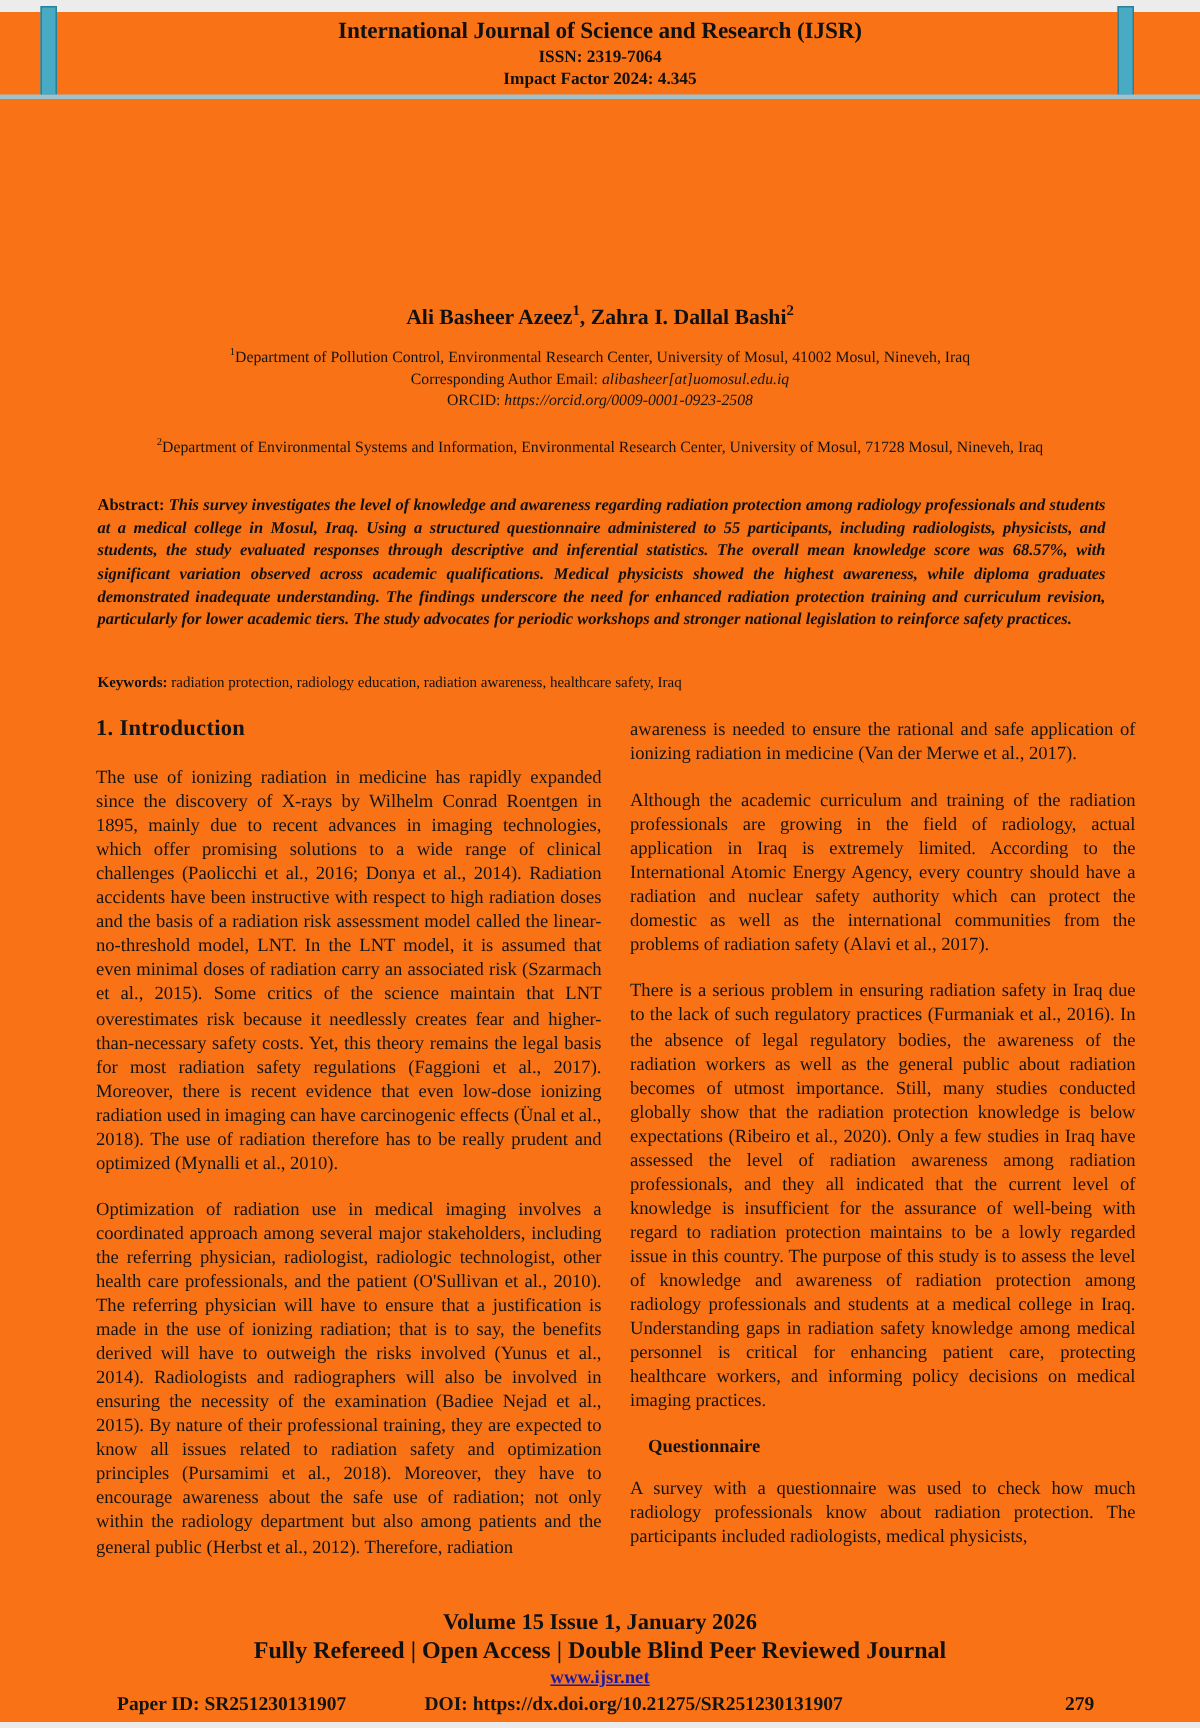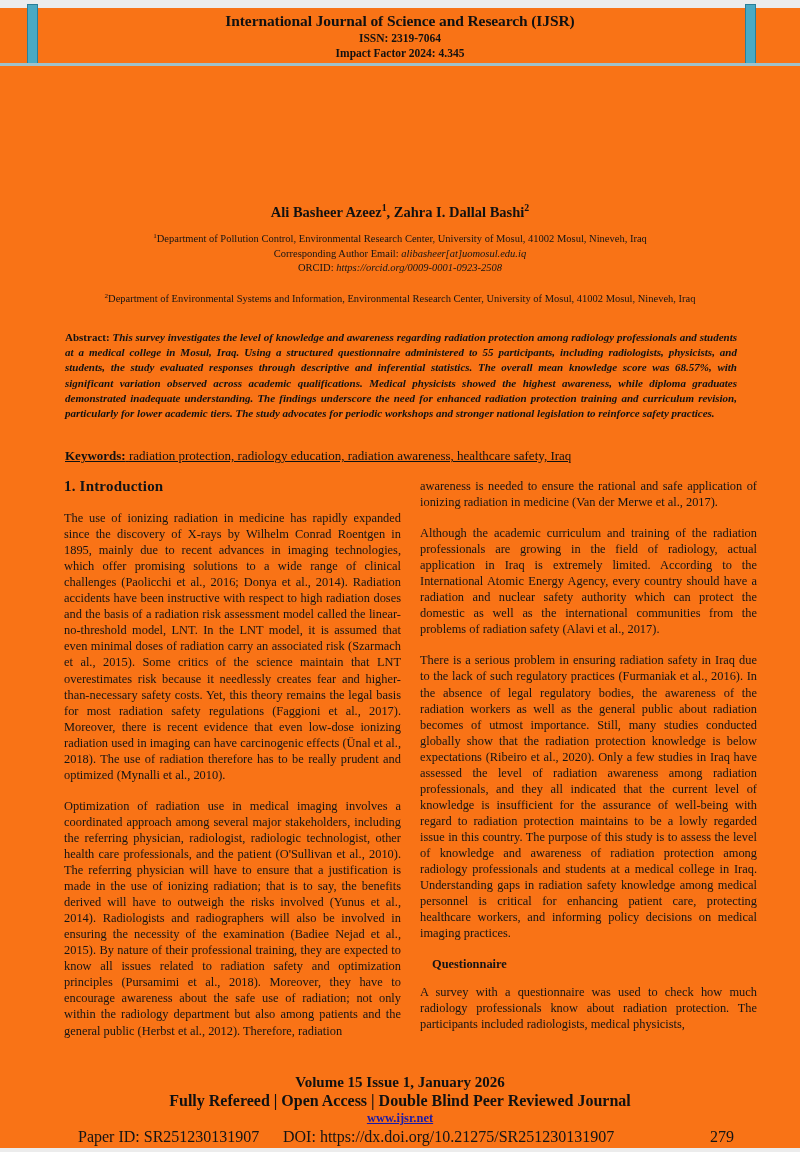--- a/index.html
+++ b/index.html
@@ -137,24 +137,23 @@
   }
   .abstract .lead {
     font-style: normal;
     font-weight: bold;
   }
 
   .keywords {
     position: absolute;
     left: 65px; top: 448px;
     width: 672px;
-    font-size: 13px;
+    font-size: 10px;
     line-height: 15px;
     color: #111111;
-    text-decoration: underline;
   }
   .keywords .lead { font-weight: bold; }
 
   
   .col {
     position: absolute;
     top: 478px;
     width: 337px;
     font-size: 12.4px;
     line-height: 16.05px;
@@ -214,22 +213,23 @@
     left: 0; top: 1148px;
     width: 800px; height: 4px;
     background: #ececec;
   }
 
   .footer-meta {
     position: absolute;
     left: 0; top: 1128px;
     width: 680px;
     height: 16px;
-    font-size: 16px;
+    font-size: 13px;
     color: #141414;
+    font-weight: bold;
   }
   .fm-paperid { position: absolute; left: 78px;  top: 0; }
   .fm-doi     { position: absolute; left: 283px; top: 0; }
   .fm-page    { position: absolute; left: 710px; top: 0; }
 </style>
 </head>
 <body>
 
 <div id="page">
 
@@ -255,21 +255,21 @@
       <span>Corresponding Author Email:</span>
       <span class="ital">alibasheer[at]uomosul.edu.iq</span>
     </div>
     <div>
       <span>ORCID:</span>
       <span class="ital">https://orcid.org/0009-0001-0923-2508</span>
     </div>
   </div>
 
   <div class="affil2">
-    <sup>2</sup><span>Department of Environmental Systems and Information, Environmental Research Center, University of Mosul, 41002 Mosul, Nineveh, Iraq</span>
+    <sup>2</sup><span>Department of Environmental Systems and Information, Environmental Research Center, University of Mosul, 71728 Mosul, Nineveh, Iraq</span>
   </div>
 
   <div class="abstract">
     <span class="lead">Abstract:</span>
     <span>This survey investigates the level of knowledge and awareness regarding radiation protection among radiology professionals and students at a medical college in Mosul, Iraq. Using a structured questionnaire administered to 55 participants, including radiologists, physicists, and students, the study evaluated responses through descriptive and inferential statistics. The overall mean knowledge score was 68.57%, with significant variation observed across academic qualifications. Medical physicists showed the highest awareness, while diploma graduates demonstrated inadequate understanding. The findings underscore the need for enhanced radiation protection training and curriculum revision, particularly for lower academic tiers. The study advocates for periodic workshops and stronger national legislation to reinforce safety practices.</span>
   </div>
 
   <div class="keywords">
     <span class="lead">Keywords:</span>
     <span>radiation protection, radiology education, radiation awareness, healthcare safety, Iraq</span>

